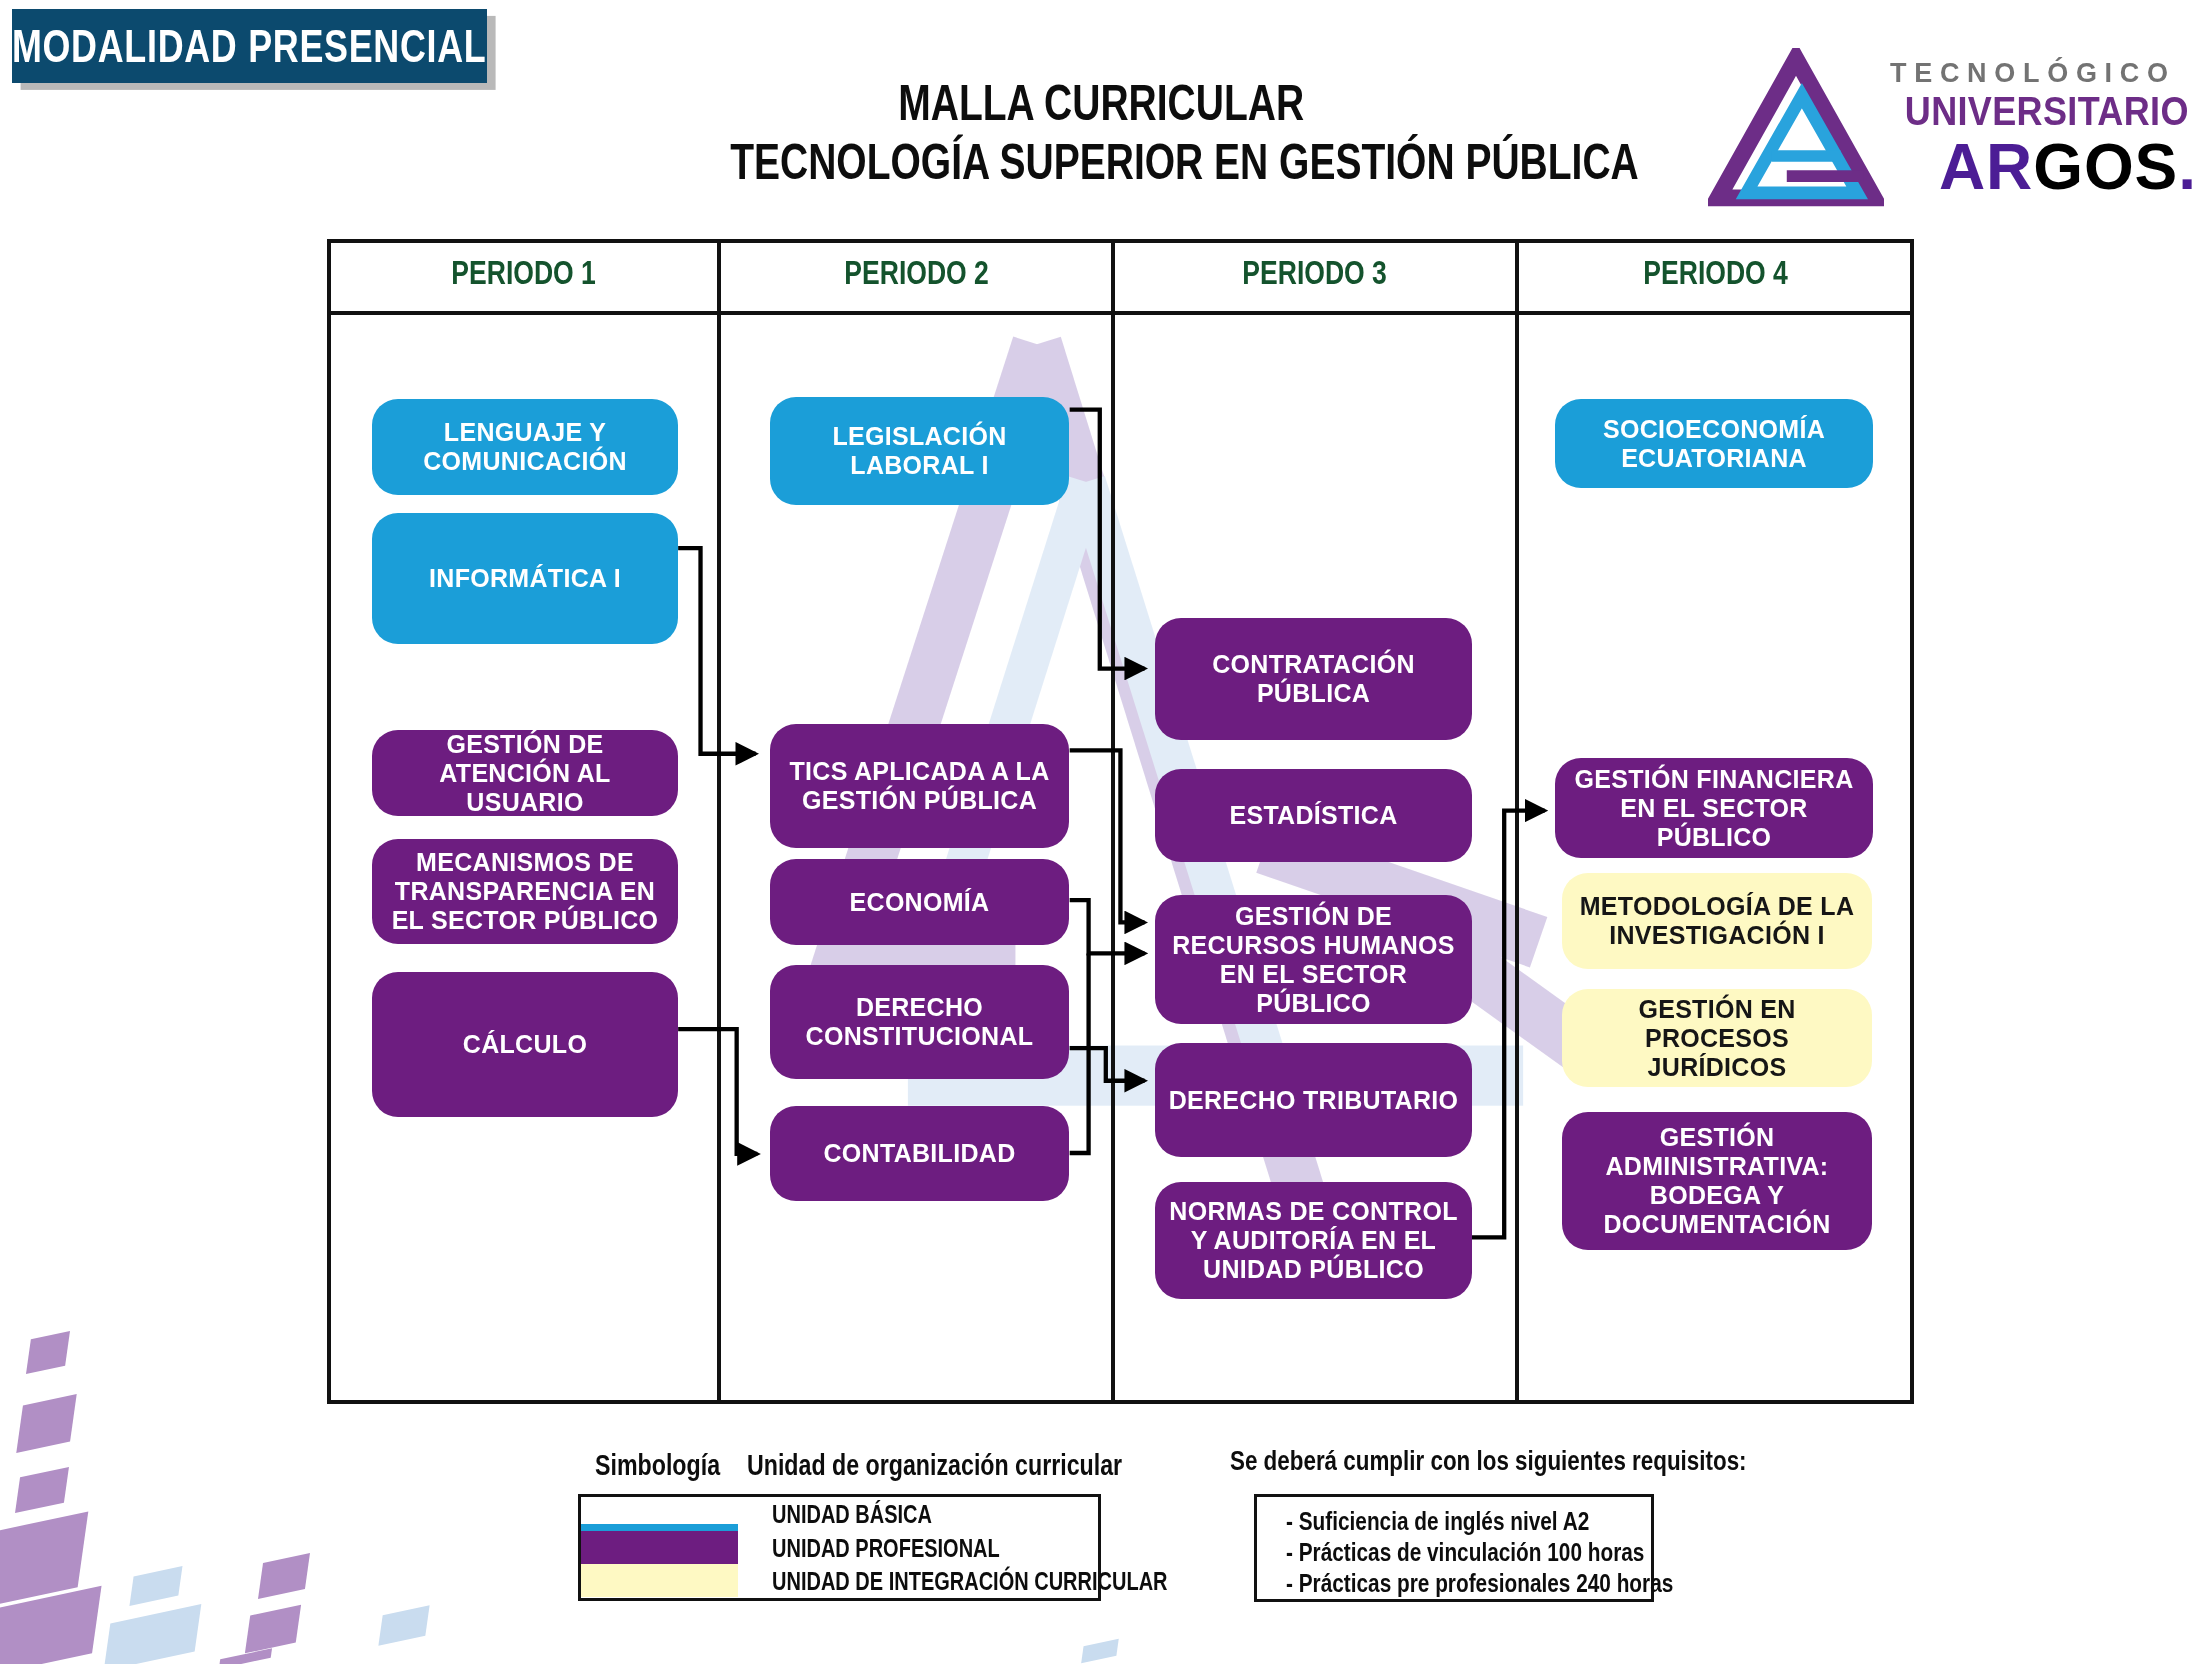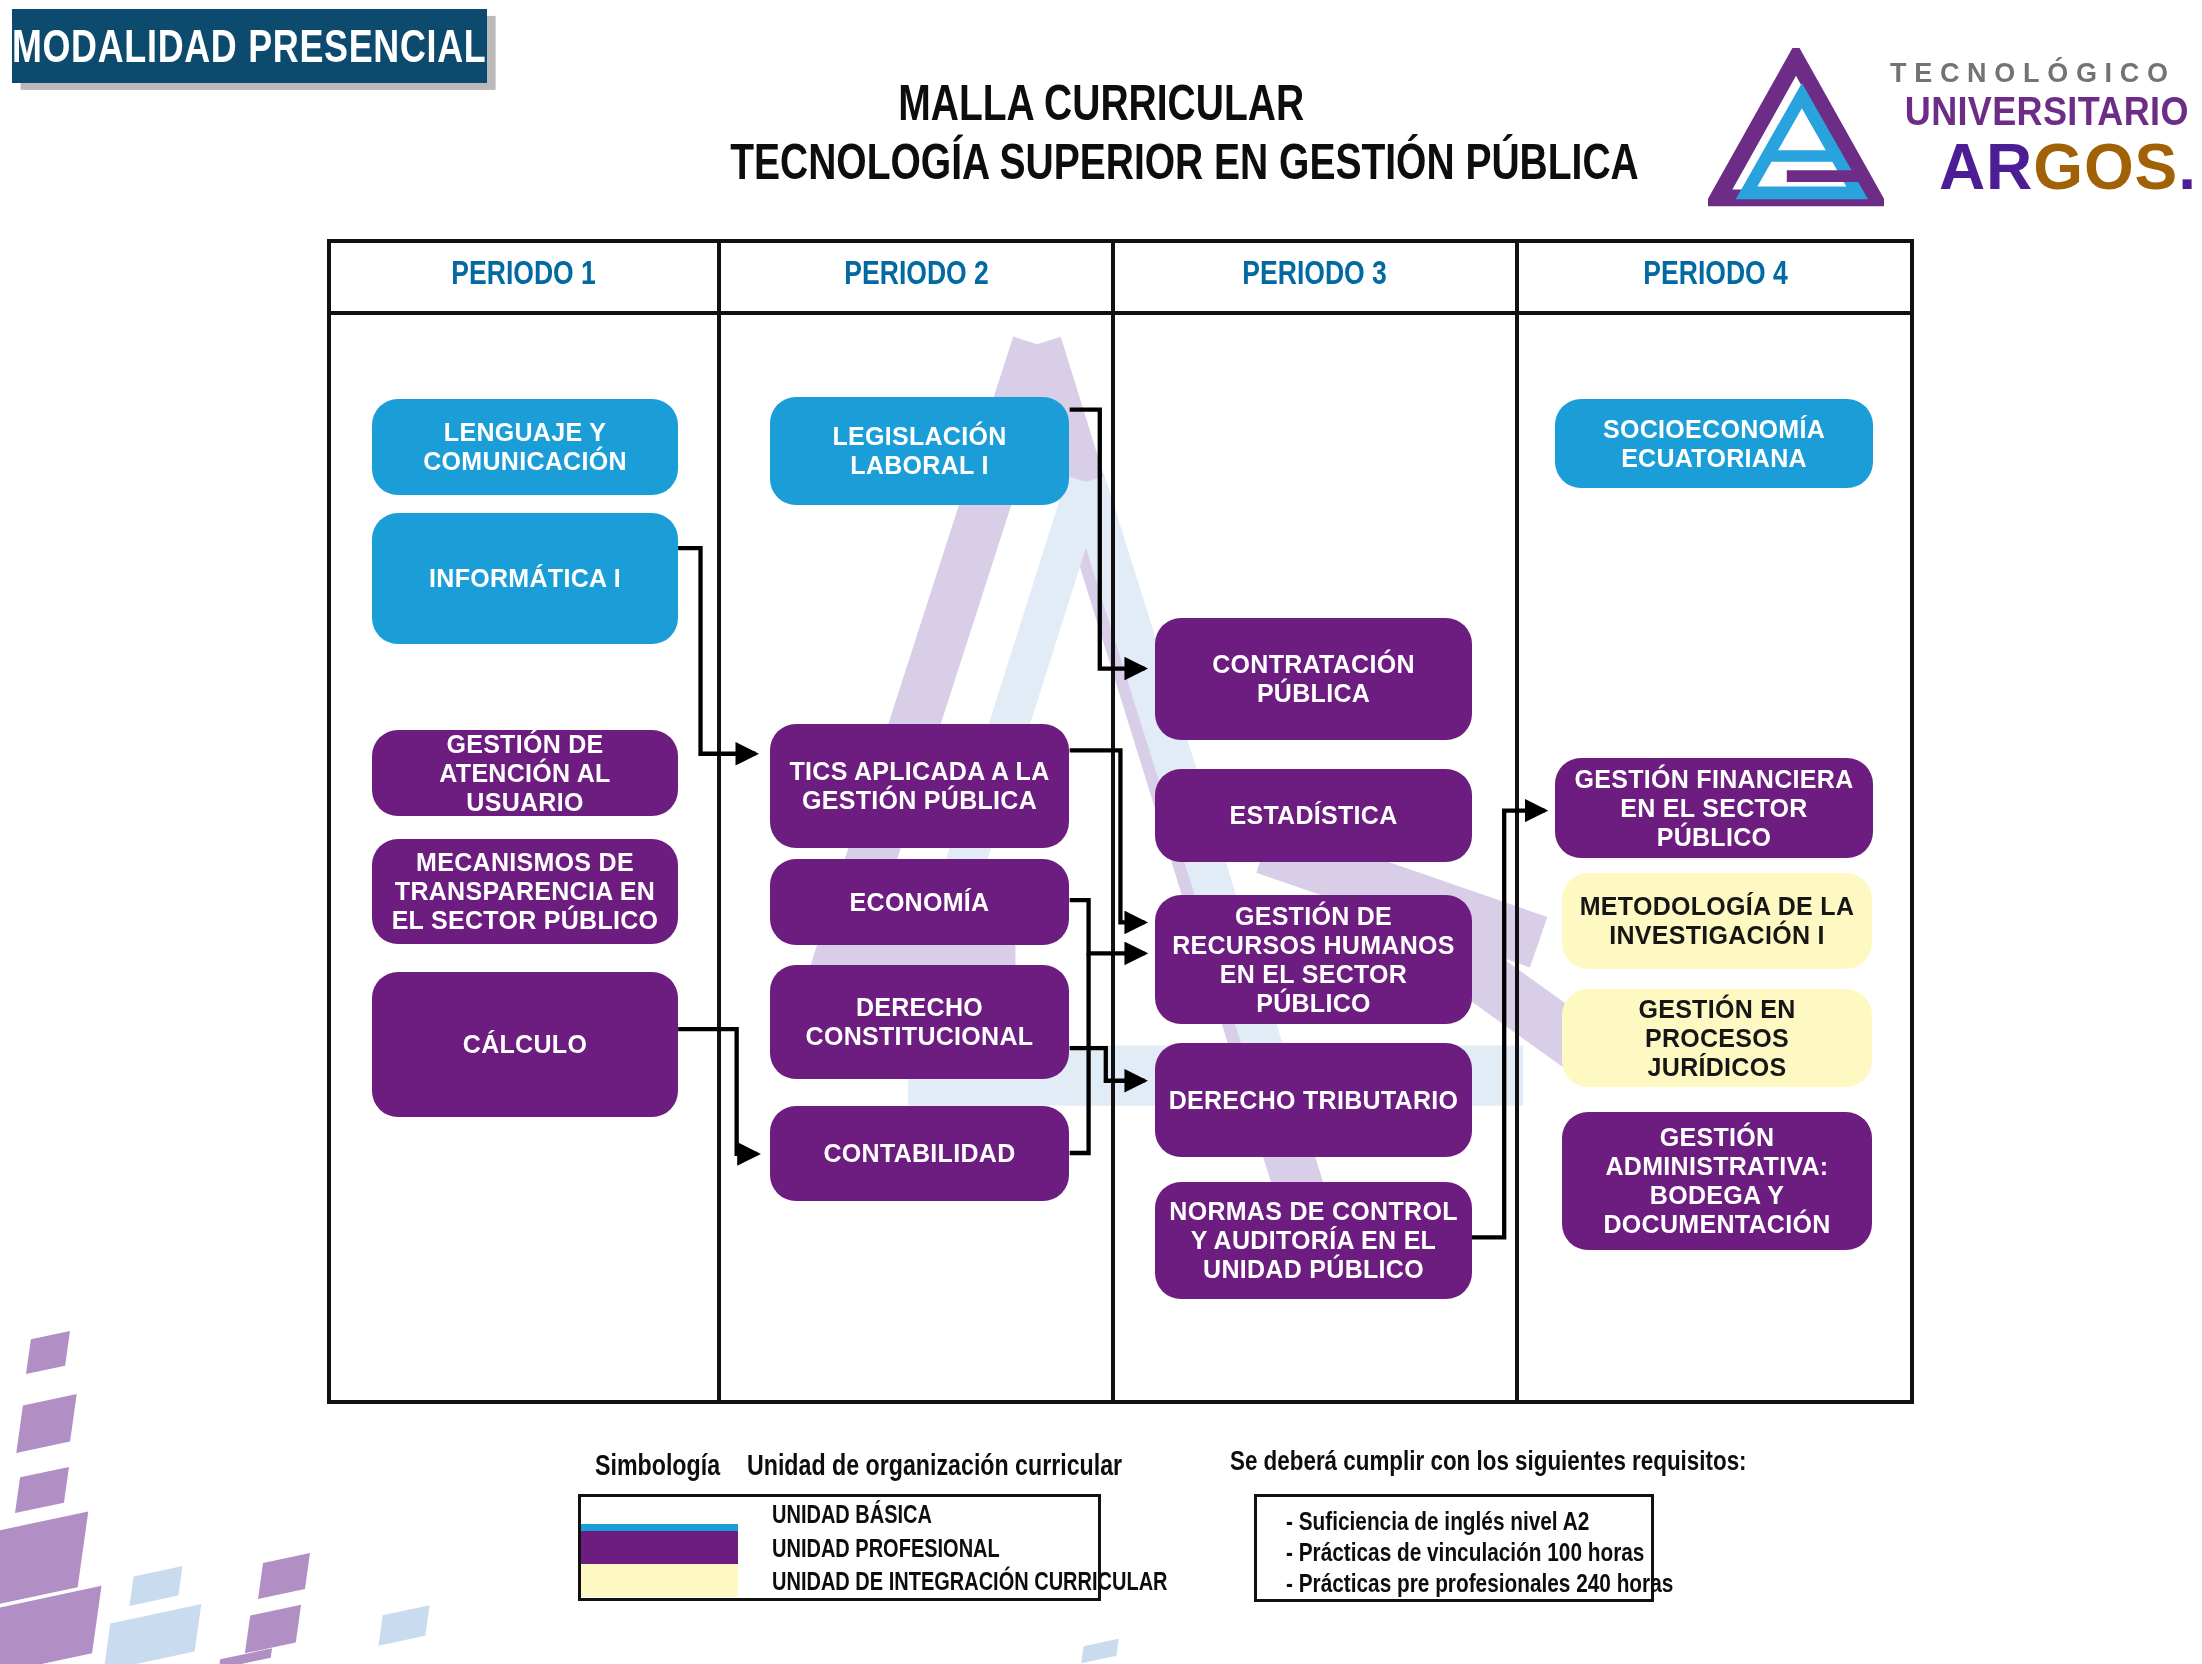--- a/index.html
+++ b/index.html
@@ -26,27 +26,27 @@
     box-shadow:8.6px 6.9px 0 #b9b9b9;display:flex;align-items:center;justify-content:center;z-index:5;}
   .badge span{color:#fff;font-weight:bold;font-size:46px;letter-spacing:0.9px;}
   .title{position:absolute;left:602px;top:74px;width:998px;text-align:center;z-index:5;
     font-weight:bold;font-size:50px;line-height:1.18;color:#0d0d0d;}
   
   .logo{position:absolute;left:1708px;top:41px;width:482px;height:172px;z-index:5;}
   .logo .tri{position:absolute;left:0;top:6.9px;}
   .logo .t1{position:absolute;left:182px;top:17px;color:#737373;font-weight:bold;font-size:27px;letter-spacing:7.7px;}
   .logo .t2{position:absolute;left:181px;top:48px;color:#6d2d87;font-weight:bold;font-size:40px;letter-spacing:0.4px;}
   .logo .t3{position:absolute;left:231px;top:89px;font-weight:bold;font-size:64px;letter-spacing:0.9px;}
-  .logo .t3 .p{color:#4c1d95;} .logo .t3 .b{color:#a16207;}
+  .logo .t3 .p{color:#4c1d95;} .logo .t3 .b{color:#000000;}
   
   .tableframe{left:327px;top:239px;width:1587px;height:1165px;border:4.3px solid #111;box-sizing:border-box;background:transparent;}
   .vdiv{position:absolute;top:0;bottom:0;width:4.3px;background:#111;}
   .hdr-line{position:absolute;left:0;right:0;top:68px;height:4.3px;background:#111;}
   .phead{position:absolute;top:0;height:59px;display:flex;align-items:center;justify-content:center;
-    font-weight:bold;font-size:34px;color:#0369a1;}
+    font-weight:bold;font-size:34px;color:#14532d;}
   
   .small-h{position:absolute;z-index:5;font-weight:bold;font-size:29px;color:#0d0d0d;}
   .legendbox{position:absolute;left:578px;top:1494px;width:523px;height:107px;border:3.4px solid #111;
     box-sizing:border-box;z-index:5;background:#fff;}
   .lg-sw{position:absolute;left:0;width:157px;}
   .lg-lb{position:absolute;left:191px;font-weight:bold;font-size:25px;color:#0d0d0d;display:flex;align-items:center;height:34px;}
   .reqbox{position:absolute;left:1254px;top:1494px;width:400px;height:108px;border:3.4px solid #111;
     box-sizing:border-box;z-index:5;background:#fff;padding:8.6px 0 0 29px;}
   .req-item{font-weight:bold;font-size:26px;color:#0d0d0d;line-height:31px;}
   

